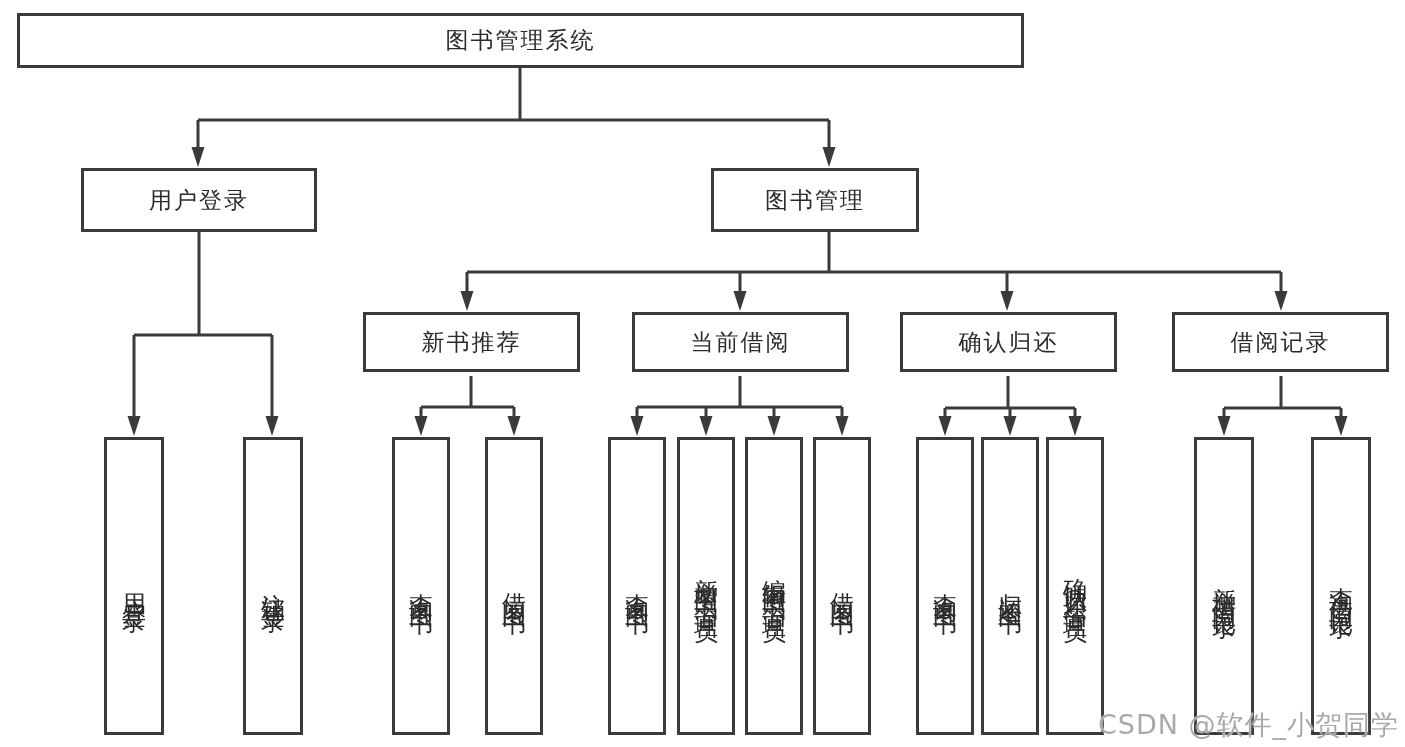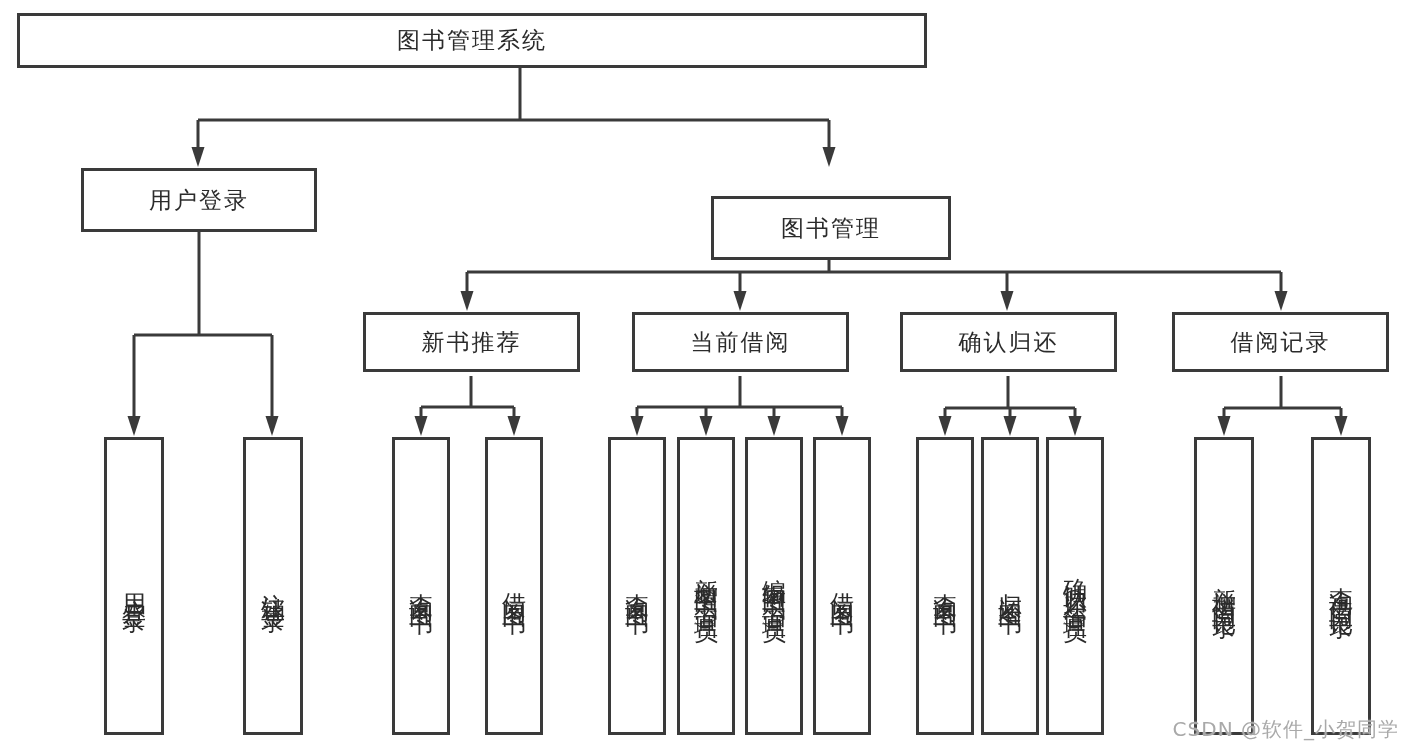--- a/index.html
+++ b/index.html
@@ -23,24 +23,24 @@
     border: 3px solid #3a3a3a;
     display: flex;
     align-items: center;
     justify-content: center;
     color: #2b2b2b;
     font-size: 23px;
     letter-spacing: 2px;
     white-space: nowrap;
   }
   
-  .n-root   { left: 17px;   top: 13px;  width: 910px; height: 55px; }
+  .n-root   { left: 17px;   top: 13px;  width: 1007px; height: 55px; }
   
   .n-login  { left: 81px;   top: 168px; width: 236px;  height: 64px; }
-  .n-mgmt   { left: 711px;  top: 168px; width: 240px;  height: 64px; margin-top: 28px; }
+  .n-mgmt   { left: 711px;  top: 168px; width: 208px;  height: 64px; }
   
   .lvl3     { top: 312px; height: 60px; width: 217px; }
   .n-newbook { left: 363px; }
   .n-borrow  { left: 632px; }
   .n-current { left: 900px; }
   .n-records { left: 1172px; text-align: right; }
   
   .leaf { top: 437px; height: 298px; width: 58px; }
   .leaf .vtext {
     writing-mode: vertical-rl;
@@ -61,21 +61,21 @@
   .leaf-10 { left: 981px; }
   .leaf-11 { left: 1046px; }
   .leaf-12 { left: 1194px; width: 60px; }
   .leaf-13 { left: 1311px; width: 60px; }
   .edge { stroke: #3a3a3a; stroke-width: 3; fill: none; }
   .ah   { fill: #3a3a3a; stroke: none; }
   #watermark {
     position: absolute;
     right: 6px;
     bottom: 4px;
-    font-size: 20px;
+    font-size: 27px;
     color: #a9a9a9;
     letter-spacing: 1px;
     text-shadow: 0 0 2px #ffffff;
   }
 </style>
 </head>
 <body>
 
 <div id="canvas">
 

